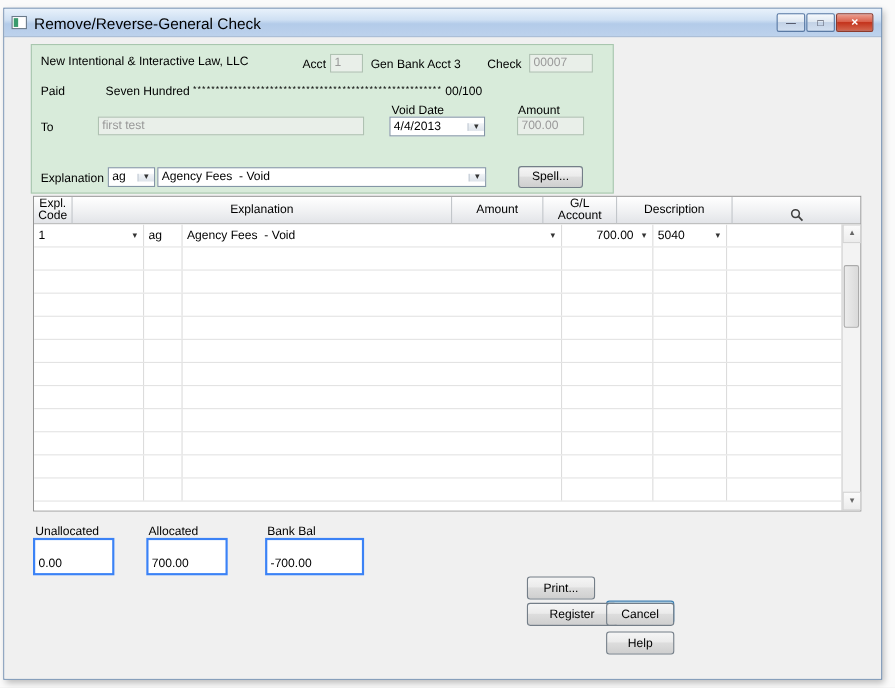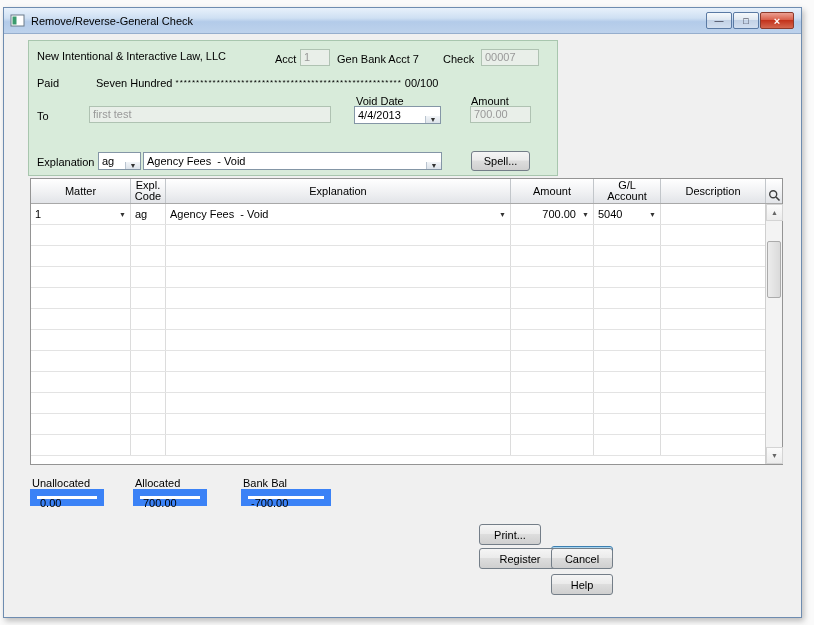--- a/index.html
+++ b/index.html
@@ -3,32 +3,32 @@
 <meta charset="utf-8">
 <style>
 *{margin:0;padding:0;box-sizing:border-box}
 html,body{width:814px;height:625px}
 body{background:#fafafa;font-family:"Liberation Sans","DejaVu Sans",sans-serif;font-size:11px;color:#000;position:relative;overflow:hidden}
 
 
 .window{position:absolute;left:3px;top:7px;width:799px;height:611px;border:1px solid #6e8cb0;background:#f0f0f0;box-shadow:2px 3px 6px rgba(0,0,0,.25)}
 .titlebar{height:26px;background:linear-gradient(180deg,#e8f1fb 0%,#cfe0f3 40%,#b3cbe9 55%,#bdd2ec 100%);border-bottom:1px solid #96aecd;display:flex;align-items:center;padding:0 6px;position:relative}
 .title-icon{display:flex;align-items:center}
-.title-text{margin-left:5px;font-size:11px}
+.title-text{margin-left:5px;font-size:14px}
 .winbtns{position:absolute;right:7px;top:4px;display:flex;gap:1px}
 .win-btn{width:26px;height:17px;border:1px solid #5a7aa4;border-radius:2px;background:linear-gradient(#f6f9fc,#dfe8f2 45%,#c3d2e6 50%,#d2dff0);display:flex;align-items:center;justify-content:center;font-size:9px;color:#223;cursor:default}
 .win-btn.close{width:34px;background:linear-gradient(#eca092,#d9604b 45%,#c3331c 50%,#d4674f);color:#fff;font-size:11px;font-weight:bold;border-color:#8c3a2c}
 .client{position:relative;width:797px;height:583px;background:#f0f0f0}
 .lbl{position:absolute;white-space:nowrap}
 
 
 .check-panel{position:absolute;left:24px;top:6px;width:530px;height:136px;background:#d8ebda;border:1px solid #a8c6ae}
 .dfield{position:absolute;height:17px;background:#e9efe9;border:1px solid #afc2b2;color:#999;padding:1px 3px;line-height:13px;white-space:pre;overflow:hidden}
-.wfield{position:absolute;height:17px;background:#fff;border:7px solid #3b82f6;padding:1px 3px;line-height:13px;white-space:pre}
-.combo{position:absolute;height:18px;background:#fff;border:1px solid #8496a6;display:flex;align-items:flex-end}
+.wfield{position:absolute;height:17px;background:#fff;border:2px solid #3b82f6;padding:15px 3px;line-height:13px;white-space:pre}
+.combo{position:absolute;height:18px;background:#fff;border:1px solid #8496a6;display:flex;align-items:center}
 .combo .val{flex:1;padding:1px 3px;line-height:14px;white-space:pre;overflow:hidden}
 .combo .carrow{width:15px;display:flex;align-items:center;justify-content:center;font-size:7px;color:#333;background:linear-gradient(#f2f5f8,#dde3ea);border-left:1px solid #b9c4cf}
 .btn{position:absolute;border:1px solid #747e88;border-radius:3px;background:linear-gradient(#f5f5f5,#ebebeb 45%,#dddddd 50%,#cfcfcf);display:flex;align-items:center;justify-content:center;text-align:center;cursor:default;font-size:11px}
 .btn.default{border-color:#3c7fb1;box-shadow:inset 0 0 0 1px #aad6f0}
 
 .f-firm{left:8px;top:9px}
 .f-acct-lbl{left:246px;top:12px}
 .f-acct{left:271px;top:8px;width:30px}
 .f-bank-lbl{left:308px;top:12px}
 .f-check-lbl{left:414px;top:12px}
@@ -120,21 +120,21 @@
         </span>
     </span>
   </div>
 
   <div class="client">
 
     <div class="check-panel">
       <span class="lbl f-firm">New Intentional &amp; Interactive Law, LLC</span>
       <span class="lbl f-acct-lbl">Acct</span>
       <span class="dfield f-acct">1</span>
-      <span class="lbl f-bank-lbl">Gen Bank Acct 7</span>
+      <span class="lbl f-bank-lbl">Gen Bank Acct 3</span>
       <span class="lbl f-check-lbl">Check</span>
       <span class="dfield f-check">00007</span>
 
       <span class="lbl f-paid-lbl">Paid</span>
       <span class="lbl f-paid-line">
         <span>Seven Hundred</span>
         <span class="stars">*******************************************************</span>
         <span>00/100</span>
       </span>
 
@@ -157,21 +157,20 @@
       <span class="combo f-expl">
         <span class="val">Agency Fees  - Void</span>
         <span class="carrow">▼</span>
       </span>
       <span class="btn f-spell">Spell...</span>
     </div>
 
 
     <div class="grid">
       <div class="grid-header">
-        <div class="hcell hc0">Matter</div>
         <div class="hcell hc1">Expl.
 Code</div>
         <div class="hcell hc2">Explanation</div>
         <div class="hcell hc3">Amount</div>
         <div class="hcell hc4">G/L
 Account</div>
         <div class="hcell hc5">Description</div>
         <div class="hcell hc-icon">
           <span>
             <svg width="13" height="13" viewBox="0 0 13 13">

